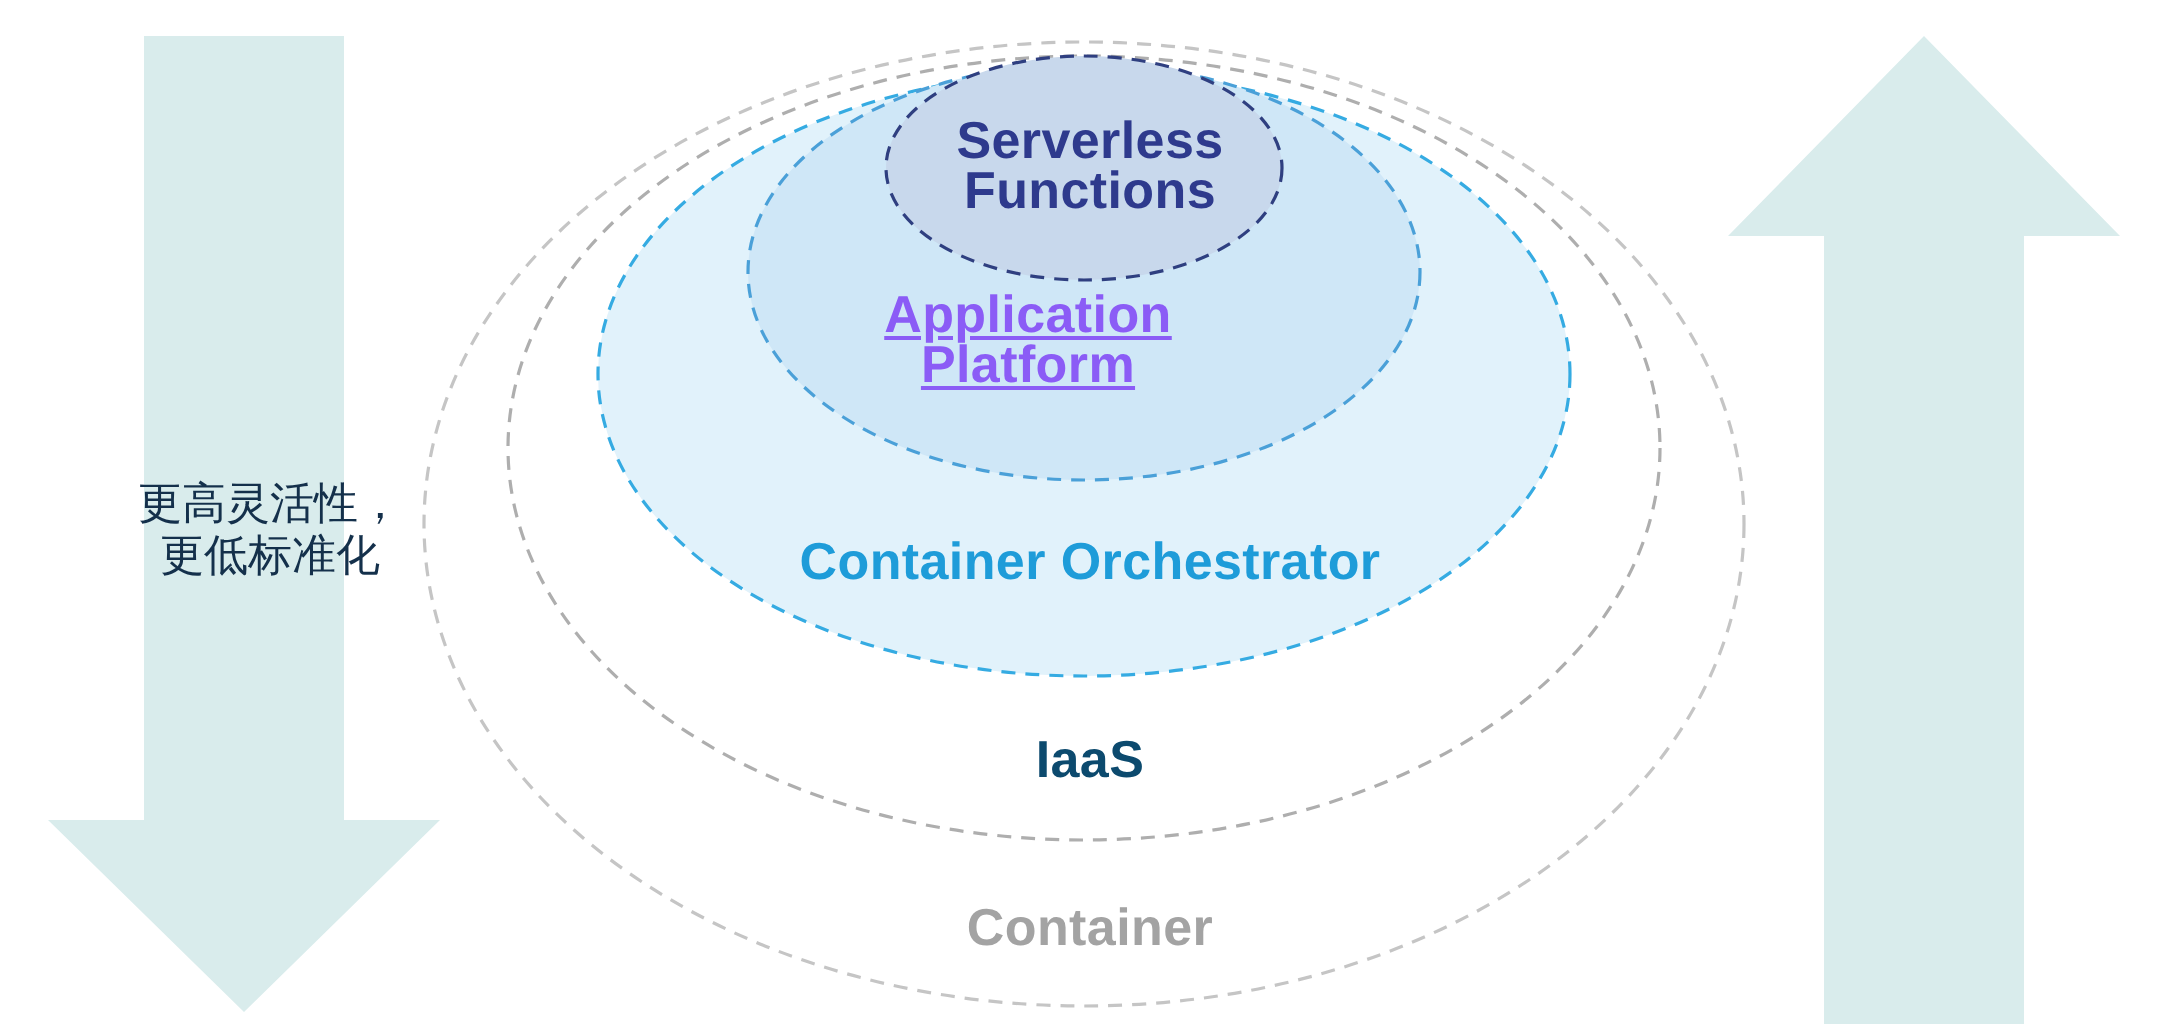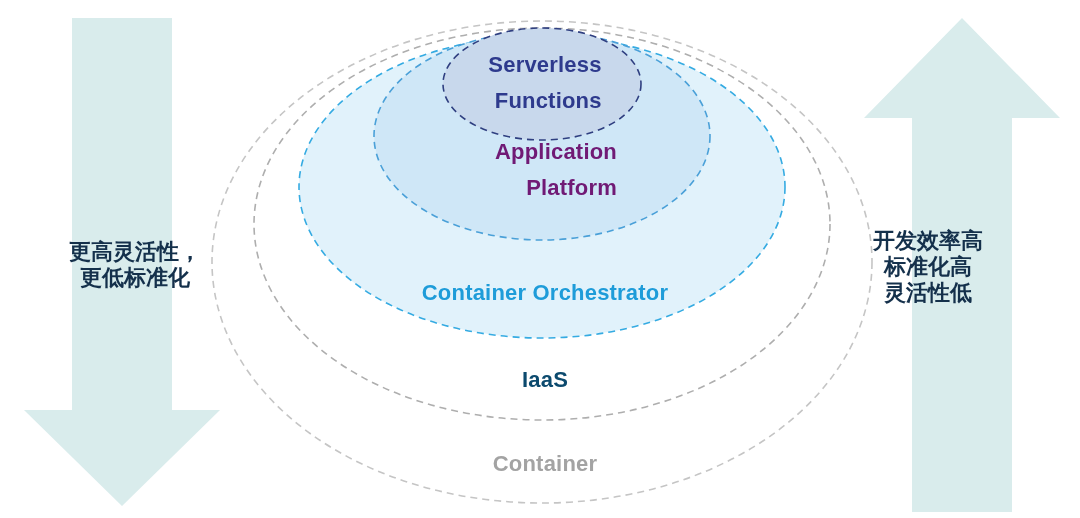--- a/index.html
+++ b/index.html
@@ -13,30 +13,30 @@
   }
   .diagram-svg {
     position: absolute;
     left: 0; top: 0;
     width: 1080px; height: 518px;
   }
   .layer-label {
     position: absolute;
     transform: translate(-50%, -50%);
     font-weight: bold;
-    font-size: 22px;
-    line-height: 36px;
-    text-align: right;
+    font-size: 26px;
+    line-height: 25px;
+    text-align: center;
     white-space: pre-line;
     letter-spacing: 0.2px;
   }
   .arrow-label {
     position: absolute;
     transform: translate(-50%, -50%);
-    font-weight: bold;
+    font-weight: normal;
     font-size: 22px;
     line-height: 26px;
     text-align: center;
     white-space: pre-line;
   }
 </style>
 </head>
 <body>
 
 <div class="canvas">
@@ -54,29 +54,26 @@
     <ellipse cx="542" cy="187" rx="243" ry="151" stroke-width="1.6" stroke-dasharray="7 5" fill="#e1f2fb" stroke="#35abe2"></ellipse>
 
     <ellipse cx="542" cy="136" rx="168" ry="104" stroke-width="1.6" stroke-dasharray="7 5" fill="#cfe7f7" stroke="#4aa0d8"></ellipse>
 
     <ellipse cx="542" cy="84" rx="99" ry="56" stroke-width="1.6" stroke-dasharray="7 5" fill="#c8d8ec" stroke="#2f3f80"></ellipse>
   </svg>
 
   <div class="layer-label" style="left: 545px; top: 83px; color: rgb(46, 58, 141);">Serverless
 Functions</div>
 
-  <div class="layer-label" style="left: 556px; top: 170px; color: #701a75;">Application
+  <div class="layer-label" style="left: 514px; top: 170px; color: #8b5cf6; text-decoration: underline;">Application
 Platform</div>
 
-  <div class="layer-label" style="left: 545px; top: 281px; color: rgb(30, 156, 217); margin-top: 12px;">Container Orchestrator</div>
+  <div class="layer-label" style="left: 545px; top: 281px; color: rgb(30, 156, 217);">Container Orchestrator</div>
 
   <div class="layer-label" style="left: 545px; top: 380px; color: #0c4a6e;">IaaS</div>
 
   <div class="layer-label" style="left: 545px; top: 464px; color: rgb(163, 163, 163);">Container</div>
 
   <div class="arrow-label" style="left: 135px; top: 265px; color: rgb(20, 48, 75);">更高灵活性，
 更低标准化</div>
 
-  <div class="arrow-label" style="left: 928px; top: 267px; color: rgb(20, 48, 75);">开发效率高
-标准化高
-灵活性低</div>
 
 </div>
 
 </body></html>

